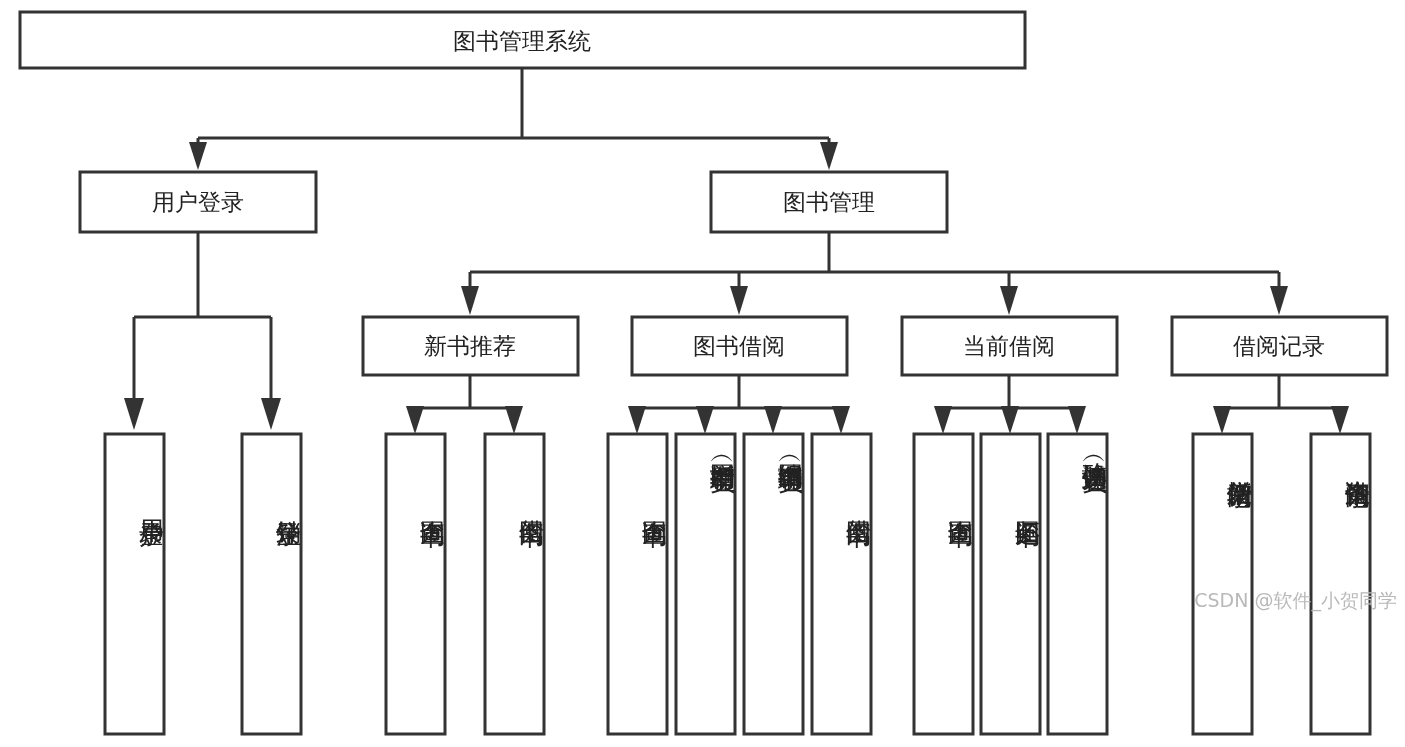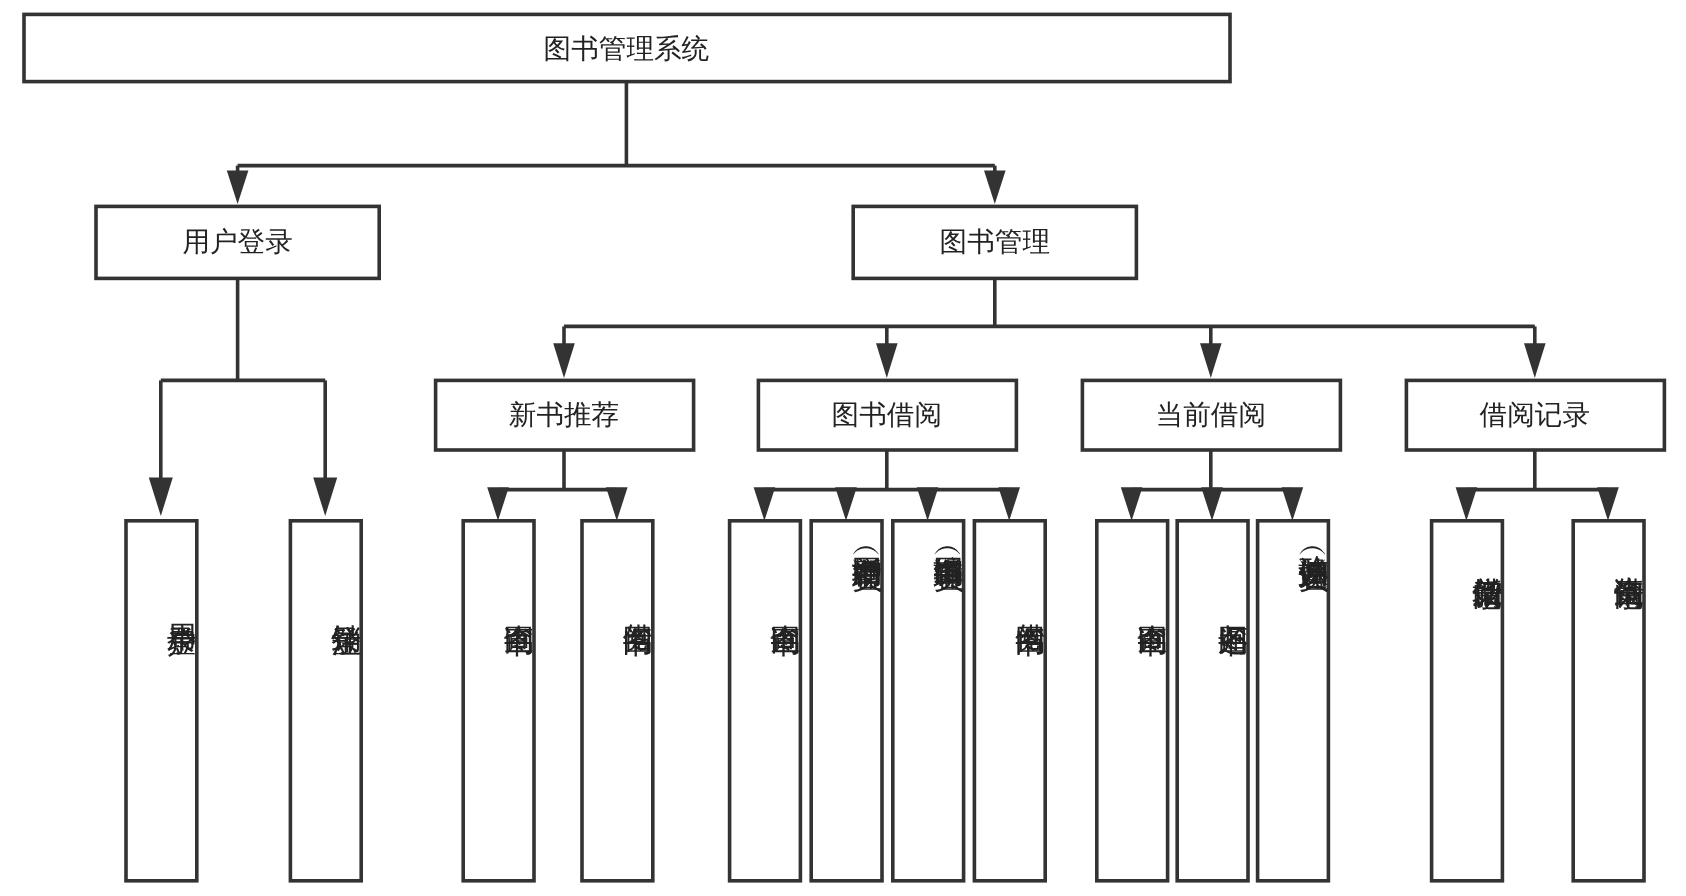--- a/index.html
+++ b/index.html
@@ -190,14 +190,15 @@
   <div class="leaf-label" style="left:744px; top:443px; width:59px;">编辑图书（管理员）</div>
   <div class="leaf-label" style="left:812px; top:500px; width:59px;">借阅图书</div>
 
   <div class="leaf-label" style="left:914px; top:500px; width:59px;">查询图书</div>
   <div class="leaf-label" style="left:981px; top:500px; width:59px;">归还图书</div>
   <div class="leaf-label" style="left:1048px; top:443px; width:59px;">确认归还（管理员）</div>
 
   <div class="leaf-label" style="left:1193px; top:460px; width:59px;">新增借阅记录</div>
   <div class="leaf-label" style="left:1311px; top:460px; width:59px;">查询借阅记录</div>
 
+  <div class="watermark">CSDN @软件_小贺同学</div>
 
 </div>
 
 </body></html>

